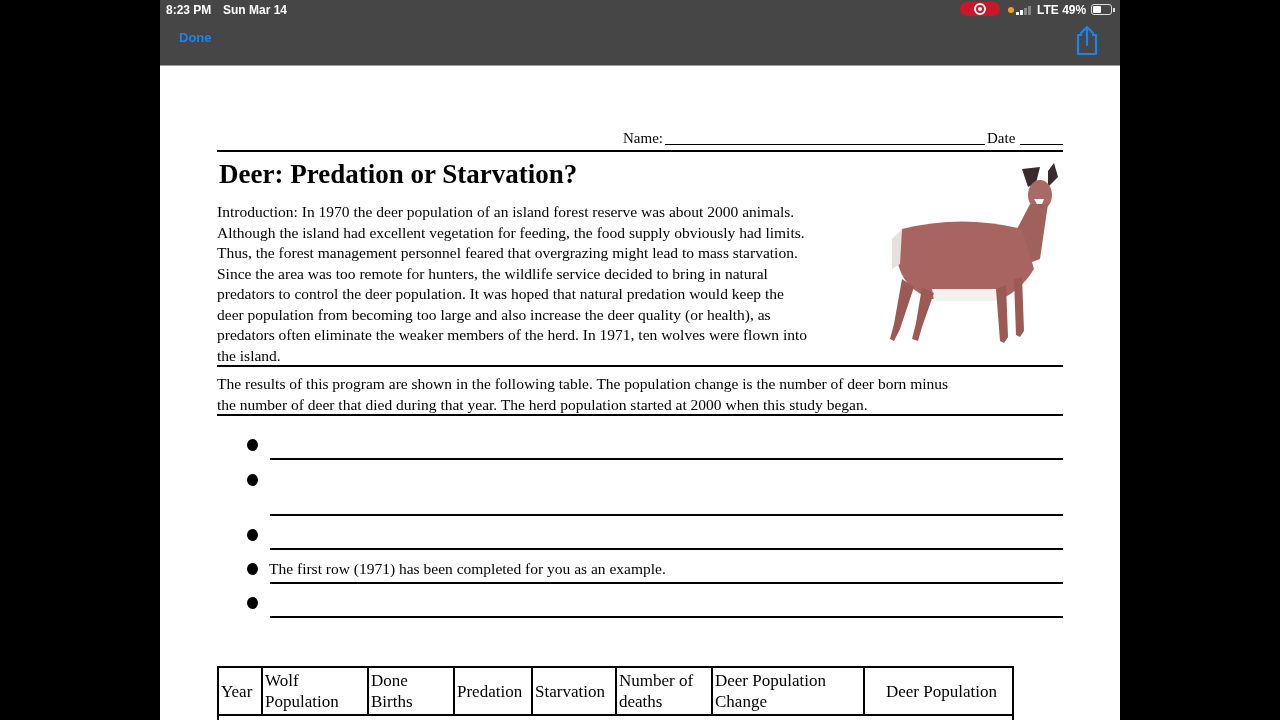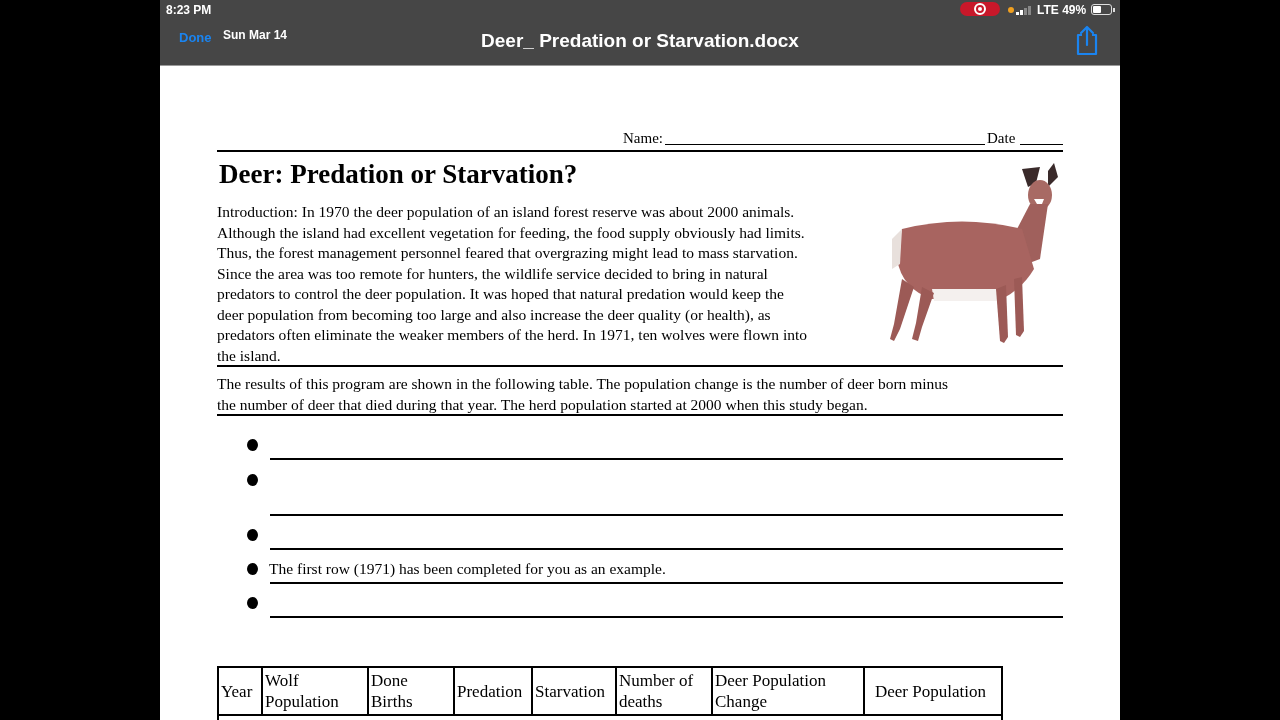--- a/index.html
+++ b/index.html
@@ -1,20 +1,20 @@
 <!DOCTYPE html>
 <html><head>
 <meta charset="utf-8">
 <style>
   html,body{margin:0;padding:0;}
   body{width:1280px;height:720px;background:#000;position:relative;overflow:hidden;font-family:"Liberation Serif",serif;}
   #ipad{position:absolute;left:160px;top:0;width:960px;height:720px;background:#fff;overflow:hidden;}
   #topbar{position:absolute;left:0;top:0;width:960px;height:65px;background:#464646;border-bottom:1px solid #9a9a9a;}
   .status-time{position:absolute;left:6px;top:3px;color:#fff;font-family:"Liberation Sans",sans-serif;font-size:12px;font-weight:bold;}
-  .status-date{position:absolute;left:63px;top:3px;color:#fff;font-family:"Liberation Sans",sans-serif;font-size:12px;font-weight:bold;margin-top:25px;}
+  .status-date{position:absolute;left:63px;top:3px;color:#fff;font-family:"Liberation Sans",sans-serif;font-size:12px;font-weight:bold;}
   .rec-pill{position:absolute;left:800px;top:2px;width:40px;height:14px;border-radius:7px;background:#c8182a;}
   .rec-pill .ring{position:absolute;left:14px;top:1px;width:8px;height:8px;border:2px solid #fff;border-radius:50%;}
   .rec-pill .dot{position:absolute;left:18px;top:5px;width:4px;height:4px;background:#fff;border-radius:50%;}
   .orange-dot{position:absolute;left:848px;top:7px;width:6px;height:6px;border-radius:50%;background:#f0a020;}
   .signal{position:absolute;left:856px;top:5px;width:18px;height:10px;}
   .signal span{position:absolute;bottom:0;width:3px;background:#fff;}
   .lte{position:absolute;left:877px;top:3px;color:#fff;font-family:"Liberation Sans",sans-serif;font-size:12px;font-weight:bold;}
   .battery{position:absolute;left:931px;top:4px;width:19px;height:9px;border:1px solid #ddd;border-radius:3px;}
   .battery .fill{position:absolute;left:1px;top:1px;width:8px;height:7px;background:#fff;border-radius:1px;}
   .battery .tip{position:absolute;right:-4px;top:3px;width:2px;height:4px;background:#ddd;}
@@ -59,21 +59,20 @@
         <span style="left:4px;height:5px"></span>
         <span style="left:8px;height:7px;background:#888"></span>
         <span style="left:12px;height:9px;background:#888"></span>
     </div>
     <span class="lte"><span>LTE</span> <span>49%</span></span>
     <div class="battery">
         <div class="fill"></div>
         <div class="tip"></div>
       </div>
     <span class="done-btn">Done</span>
-    <span class="doc-title">Deer_ Predation or Starvation.docx</span>
     <svg class="share-btn" viewBox="0 0 28 32">
       <path d="M9 11 H5 V30 H23 V11 H19" fill="none" stroke="#1a84f0" stroke-width="2.2" stroke-linejoin="round"></path>
       <path d="M14 21 V3 M8 9 L14 3 L20 9" fill="none" stroke="#1a84f0" stroke-width="2.2" stroke-linecap="round" stroke-linejoin="round"></path>
     </svg>
   </div>
 
   <div id="doc">
     <div class="nameline">
       <span class="name">Name:</span>
       <span class="name-u"></span>
@@ -135,21 +134,21 @@
     <table class="data">
       <tbody>
           <tr>
         <th style="width:38px">Year</th>
         <th style="width:100px">Wolf Population</th>
         <th style="width:80px">Done Births</th>
         <th style="width:72px">Predation</th>
         <th style="width:78px">Starvation</th>
         <th style="width:90px">Number of deaths</th>
         <th style="width:146px">Deer Population Change</th>
-        <th style="width:124px;padding-left:10px">Deer Population</th>
+        <th style="width:124px;padding-left:21px">Deer Population</th>
       </tr>
       <tr>
             <td style="border:2px solid #000;height:10px" colspan="8"></td>
           </tr>
     </tbody>
       </table>
   </div>
 </div>
 
 </body></html>

